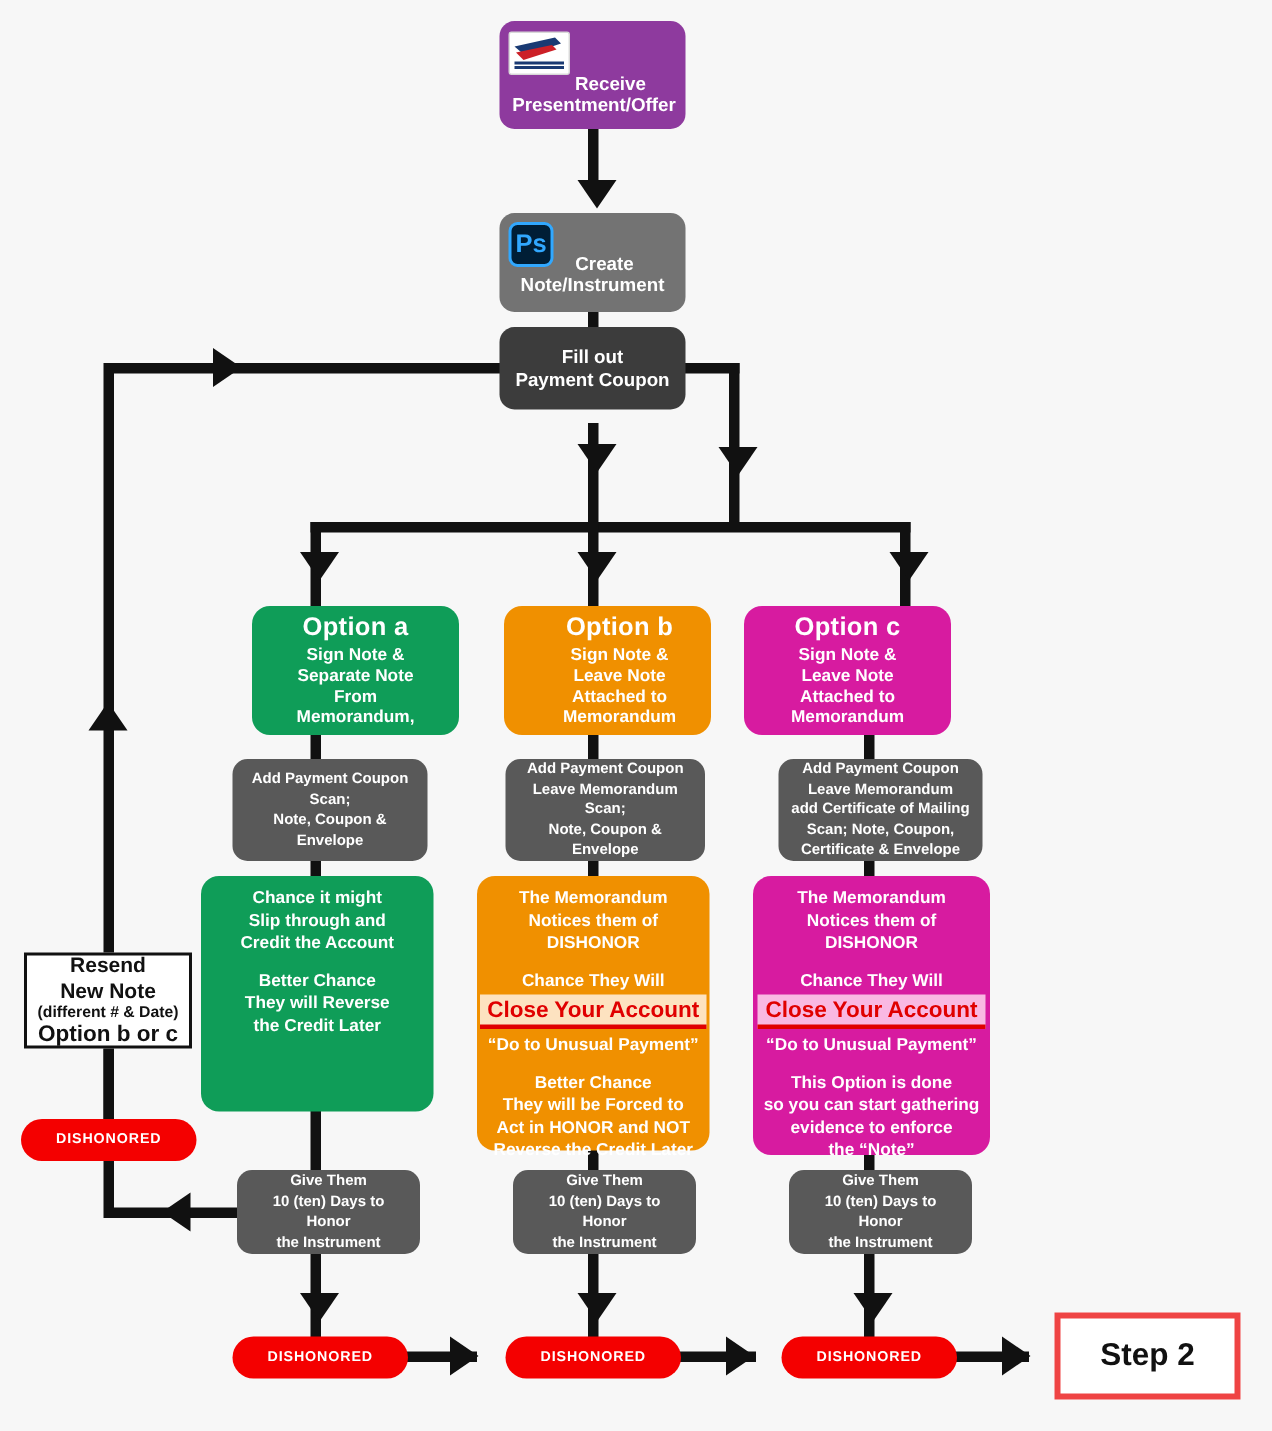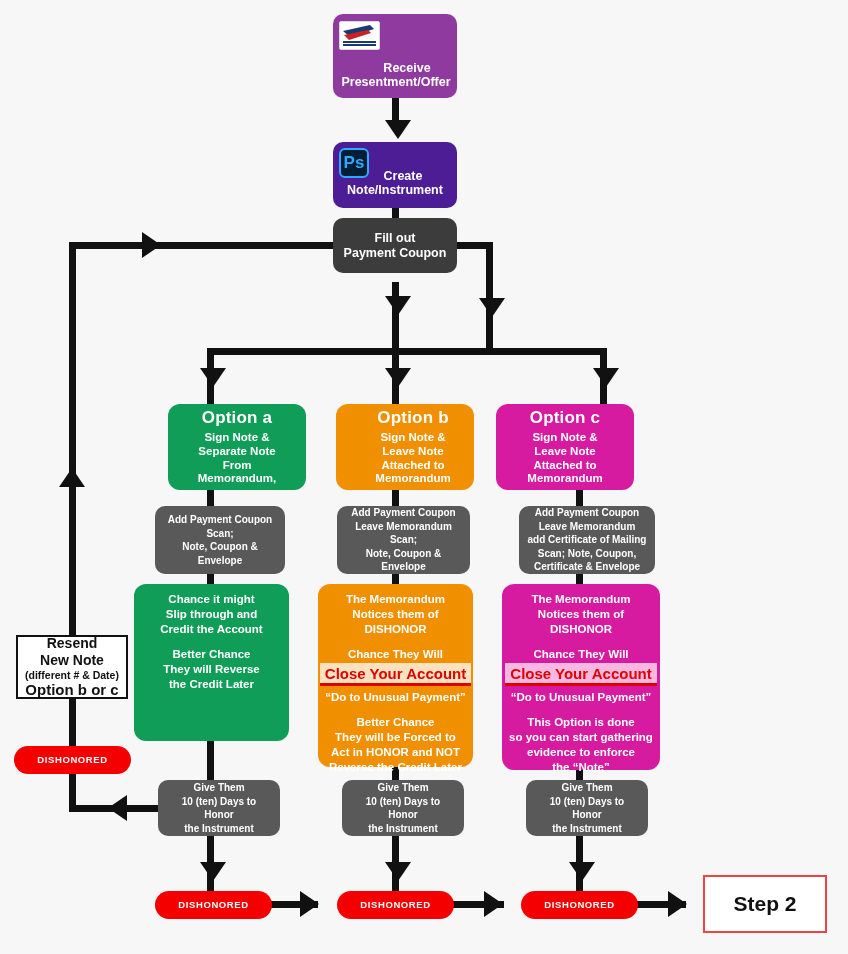--- a/index.html
+++ b/index.html
@@ -56,35 +56,35 @@
   .arrow-left{
     position:absolute;width:0;height:0;
     border-top:13px solid transparent;
     border-bottom:13px solid transparent;
     border-right:19px solid #111111;
     z-index:3;
   }
 
   
   .n-receive{
-    left:333px;top:14px;width:124px;height:84px;
+    left:333px;top:14px;width:124px;height:72px;
     background:#8e3a9e;font-size:12.5px;
     padding-left:6px;padding-right:4px;padding-top:10px;
     justify-content:flex-end;padding-bottom:8px;
   }
   .usps-logo{
     position:absolute;left:6px;top:7px;width:39px;height:27px;
     background:#ffffff;border:1px solid #d8d8d8;border-radius:2px;
     overflow:hidden;
   }
   .n-receive .label{padding-left:22px;}
 
   .n-create{
     left:333px;top:142px;width:124px;height:66px;
-    background:#4c1d95;font-size:12.5px;
+    background:#737373;font-size:12.5px;
     justify-content:flex-end;padding-bottom:10px;
   }
   .ps-logo{
     position:absolute;left:6px;top:6px;width:30px;height:30px;
     background:#001e36;border:2px solid #31a8ff;border-radius:6px;
     color:#31a8ff;font-size:17px;font-weight:bold;
     display:flex;align-items:center;justify-content:center;
     box-sizing:border-box;
   }
   .n-create .label{padding-left:16px;}
@@ -137,21 +137,21 @@
   .n-resend{
     left:16px;top:635px;width:112px;height:64px;
     background:#ffffff;border:2px solid #111111;color:#111111;
     font-size:14px;line-height:1.2;border-radius:0;
   }
   .n-resend .small{font-size:10.5px;}
   .n-resend .big{font-size:15px;}
 
   .n-step2{
     left:703px;top:875px;width:124px;height:58px;
-    background:#ffffff;border:2px solid #ef4444;color:#111111;
+    background:#ffffff;border:4px solid #ef4444;color:#111111;
     font-size:21px;border-radius:0;
   }
 </style>
 </head>
 <body>
 
 <div id="canvas">
 
   <div class="line vline" style="left:392px;top:86px;width:7px;height:40px;"></div>
   <div class="arrow-down" style="left:385px;top:120px;"></div>

